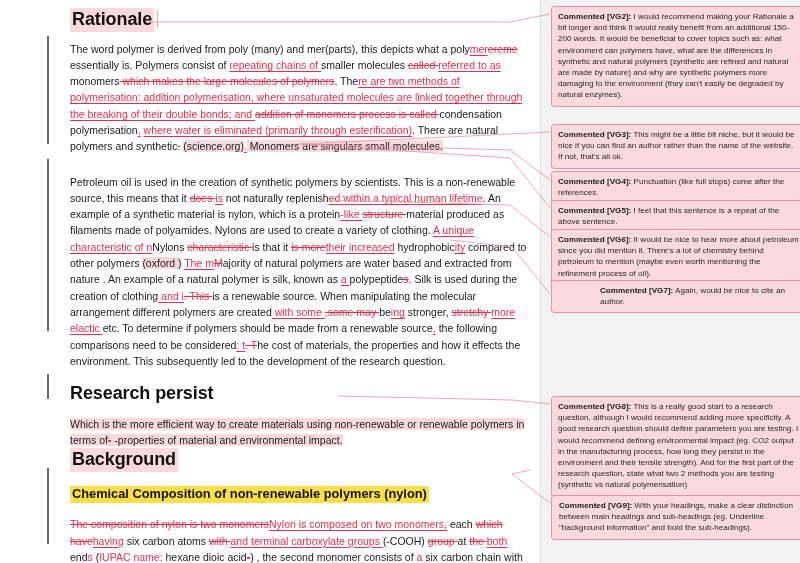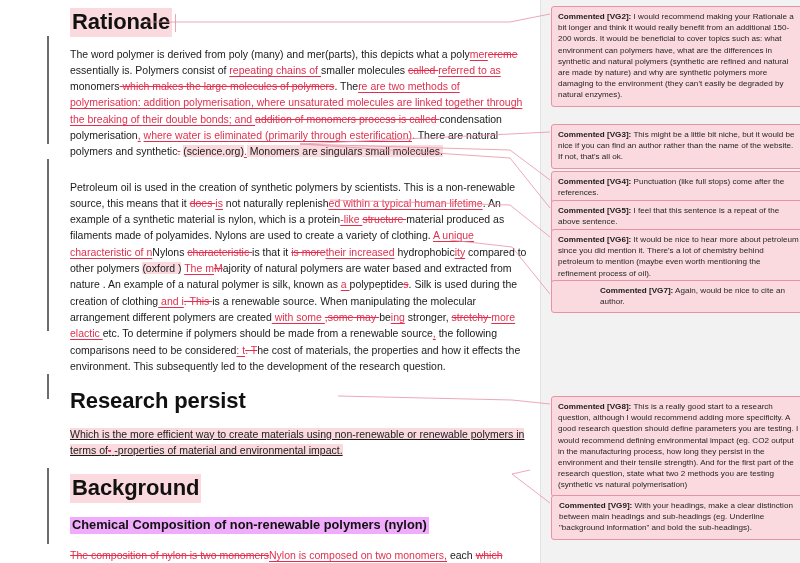--- a/index.html
+++ b/index.html
@@ -49,21 +49,21 @@
   }
   .pane-inner {
     position: absolute;
     left: 10px;
     top: 0px;
     width: 238px;
   }
 
   
   h1.h-main {
-    font-size: 22px;
+    font-size: 18px;
     font-weight: bold;
     color: #111111;
     margin: 0 0 9px 0;
     display: inline-block;
     background: #fadade;
     padding: 0 2px 1px 2px;
     line-height: 1.25;
     letter-spacing: -0.1px;
   }
   .h-wrap { position: relative; }
@@ -74,21 +74,21 @@
     background: #e8a6b4;
     vertical-align: -3px;
     margin-left: 3px;
   }
   h2.h-sub {
     font-size: 12.8px;
     font-weight: bold;
     color: #111111;
     margin: 0 0 8px 0;
     display: inline-block;
-    background: #f0abfc;
+    background: #fde047;
     padding: 0 2px 1px 2px;
     line-height: 1.3;
   }
 
   
   p.para {
     font-size: 10.5px;
     line-height: 16.3px;
     color: #1a1a1a;
     margin: 0 0 13px 0;
@@ -163,21 +163,21 @@
       <div class="h-wrap">
         <h1 class="h-main">Rationale</h1><span class="h-caret"></span>
       </div>
 
       <p class="para"><span>The word polymer is derived from poly (many) and mer(parts), this depicts what a poly</span><span class="ins">mer</span><span class="del">ereme</span><span> essentially is. Polymers consist of </span><span class="ins">repeating chains of </span><span>smaller molecules </span><span class="del">called </span><span class="ins">referred to as</span><span> monomers</span><span class="del"> which makes the large molecules of polymers</span><span>. The</span><span class="ins">re are two methods of polymerisation: addition polymerisation, where unsaturated molecules are linked together through the breaking of their double bonds; and </span><span class="del"> addition of monomers process is called </span><span>condensation polymerisation</span><span class="ins">,</span><span> </span><span class="ins">where water is eliminated (primarily through esterification)</span><span>.  There are natural polymers and synthetic</span><span class="del">.</span><span> </span><span class="hlt">(science.org)</span><span class="ins">.</span><span class="hlt"> Monomers are singulars small molecules.</span></p>
 
       <p class="para" style="margin-top:19px;"><span>Petroleum oil is used in the creation of synthetic polymers by scientists. This is a non-renewable source, this means that it </span><span class="del">does </span><span class="ins">is</span><span> not naturally replenish</span><span class="ins">ed within a typical human lifetime</span><span>. An example of a synthetic material is nylon, which is a protein</span><span class="ins">-like </span><span class="del"> structure </span><span>material produced as filaments made of polyamides. Nylons are used to create a variety of clothing. </span><span class="ins">A unique characteristic of n</span><span>Nylons </span><span class="del">characteristic </span><span>is that it </span><span class="del">is more</span><span class="ins">their increased</span><span> hydrophobic</span><span class="ins">ity</span><span> compared to other polymers </span><span class="hlt">(oxford )</span><span> </span><span class="ins">The m</span><span class="del">M</span><span>ajority of natural polymers are water based and extracted from nature . An example of a natural polymer is silk, known as </span><span class="ins">a </span><span>polypeptide</span><span class="del">s</span><span>. Silk is used during the creation of clothing</span><span class="ins"> and i</span><span class="del">. This </span><span>is a renewable source.  When manipulating the molecular arrangement different polymers are created</span><span class="ins"> with some </span><span class="del"> ,some may </span><span>be</span><span class="ins">ing</span><span> stronger, </span><span class="del">stretchy </span><span class="ins">more elactic </span><span>etc.  To determine if polymers should be made from a renewable source</span><span class="ins">,</span><span> the following comparisons need to be considered</span><span class="ins">: t</span><span class="del">. T</span><span>he cost of materials, the properties and how it effects the environment. This subsequently led to the development of the research question.</span></p>
 
       <h1 class="h-main" style="background:transparent; padding-left:0; margin-bottom:10px;">Research persist</h1>
 
-      <p class="para" style="margin-bottom:16px;text-decoration:underline;"><span class="hlt">Which is the more efficient way to create materials using non-renewable or renewable polymers in terms of</span><span class="del hlt">-</span><span class="hlt"> </span><span class="hlt">-properties of material and environmental impact.</span></p>
+      <p class="para" style="margin-bottom:0;"><span class="hlt">Which is the more efficient way to create materials using non-renewable or renewable polymers in terms of</span><span class="del hlt">-</span><span class="hlt"> </span><span class="hlt">-properties of material and environmental impact.</span></p>
 
       <h1 class="h-main" style="margin-bottom:12px;">Background</h1>
 
       <h2 class="h-sub" style="margin-bottom:13px;">Chemical Composition of non-renewable polymers (nylon)</h2>
 
       <p class="para"><span class="del">The composition of nylon is two monomers</span><span class="ins">Nylon is composed on two monomers,</span><span> each </span><span class="del">which have</span><span class="ins">having</span><span> six carbon atoms </span><span class="del">with </span><span class="ins">and terminal carboxylate groups </span><span>(-COOH) </span><span class="del">group </span><span>at </span><span class="del">the </span><span class="ins">both </span><span>end</span><span class="ins">s</span><span> (</span><span class="ins">IUPAC name: </span><span>hexane dioic acid</span><span class="del">-</span><span>) , the second monomer consists of </span><span class="ins">a</span><span> six carbon chain with </span></p>
 
     </div>
   </div>
 

